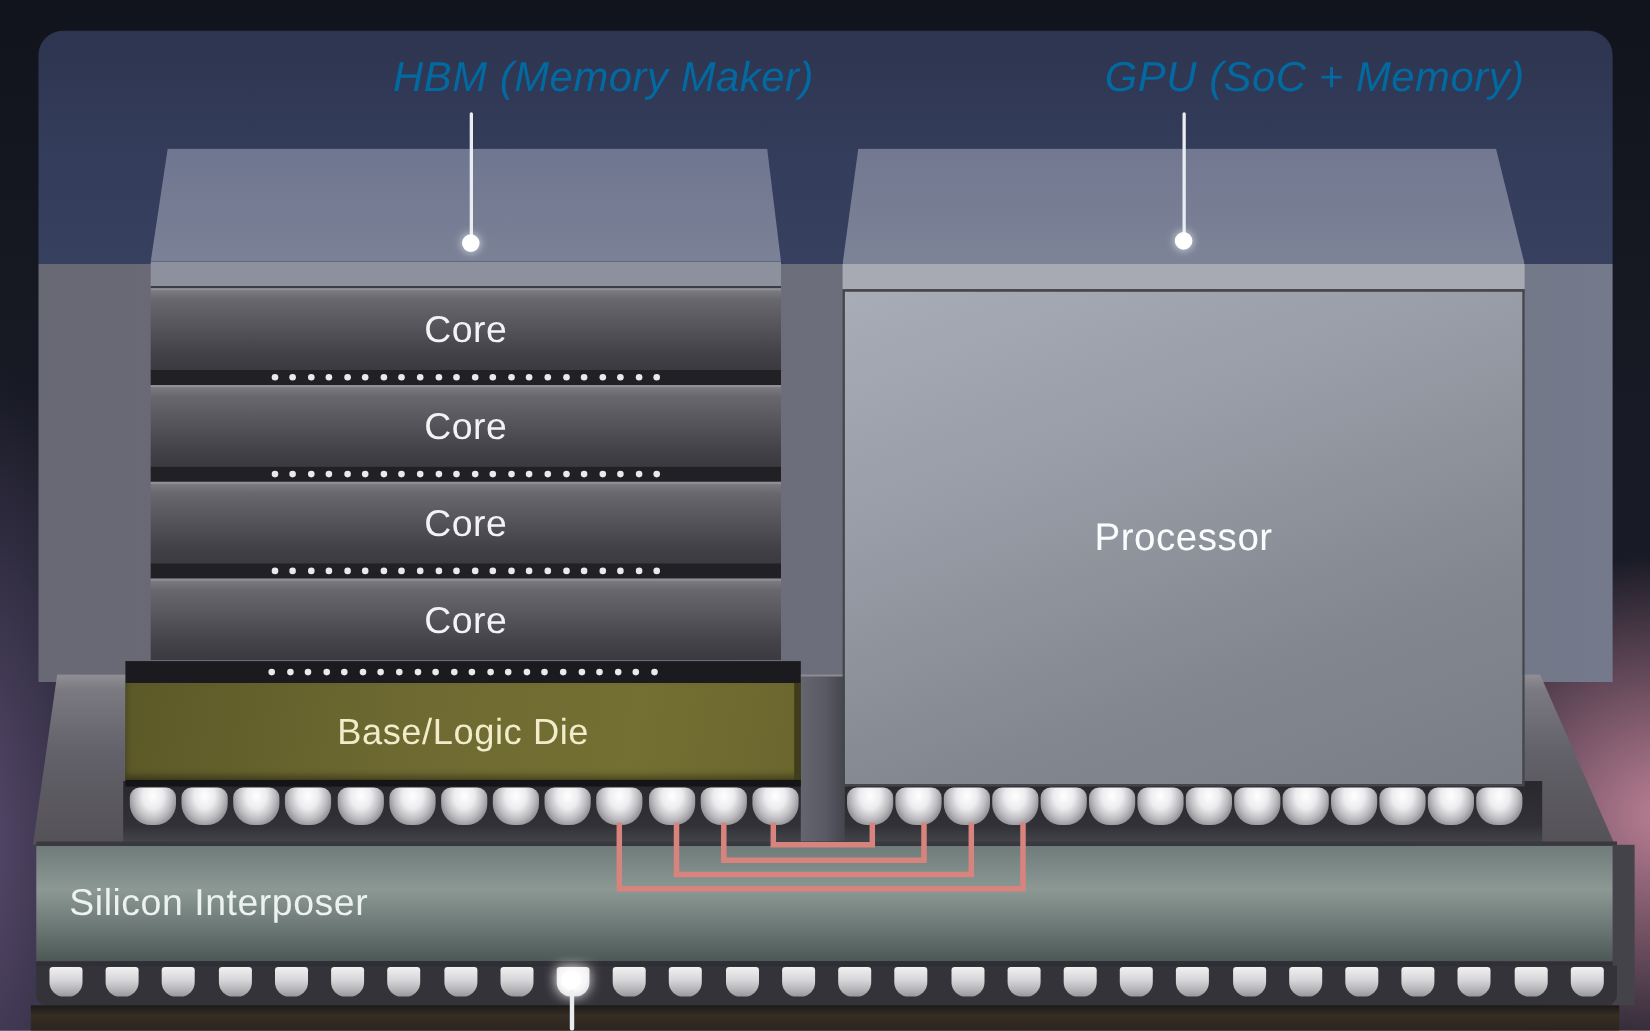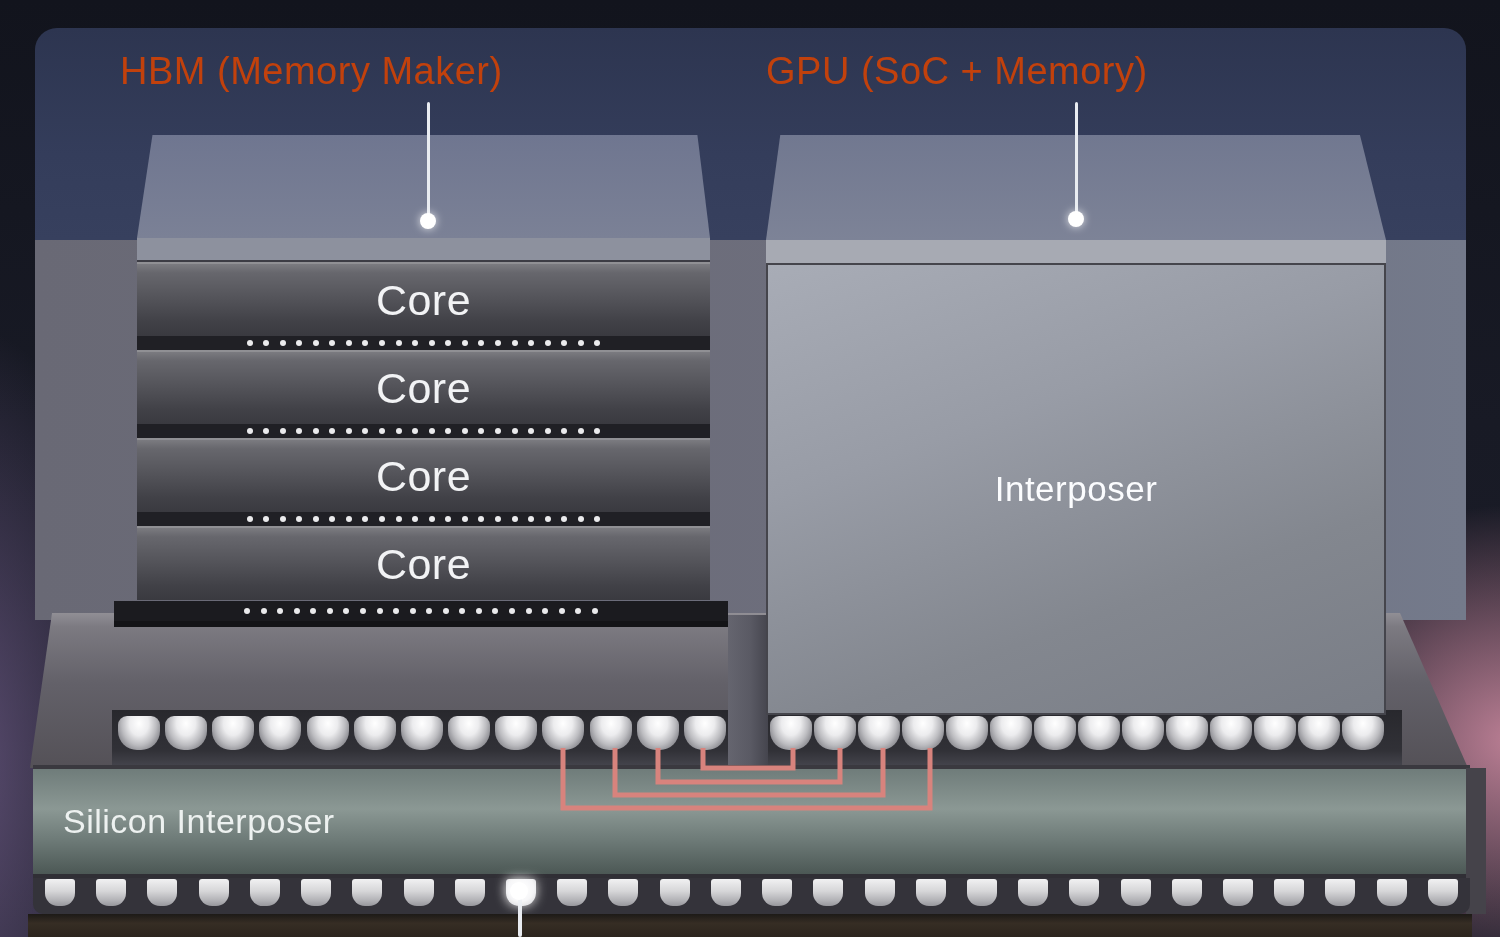--- a/index.html
+++ b/index.html
@@ -29,21 +29,21 @@
     background:linear-gradient(90deg,#65656f 0%,#5a5a64 55%,#45454e 100%);}
 
   
   .hbm-top{left:137px;top:135px;width:573px;height:103px;
     clip-path:polygon(2.7% 0,97.8% 0,100% 100%,0 100%);
     background:linear-gradient(180deg,#6f7690 0%,#7b8196 100%);}
   .hbm-stack{left:137px;top:238px;width:573px;}
   .hbm-bevel{height:22px;border-bottom:2px solid #3c3c44;background:#8d919e;}
   .core{height:72px;border-top:2px solid #909094;display:flex;align-items:center;justify-content:center;
     background:linear-gradient(180deg,#7b7b80 0%,#67676d 12%,#55555b 45%,#414147 80%,#3a3a40 100%);
-    color:#f2f3f5;font-size:43px;font-weight:500;letter-spacing:.5px;}
+    color:#f2f3f5;font-size:34px;font-weight:500;letter-spacing:.5px;}
   .core-gap{height:14px;background:#202025;display:flex;align-items:center;}
   .dots{width:354px;margin:0 auto;display:flex;justify-content:space-between;align-items:center;}
   .dot{width:6px;height:6px;border-radius:50%;background:#eaeaec;}
 
   
   .base-die{left:114px;top:601px;width:614px;height:114px;}
   .base-cap{height:20px;background:#1b1b1f;display:flex;align-items:center;}
   .base-body{height:88px;display:flex;align-items:center;justify-content:center;
     background:linear-gradient(100deg,#5c5928 0%,#6d6931 40%,#747033 75%,#6a662e 100%);
     box-shadow:inset -6px 0 0 #3f3d1c, inset 0 -4px 6px rgba(0,0,0,.35);
@@ -82,21 +82,21 @@
     border-radius:0 0 10px 10px;display:flex;justify-content:space-between;
     padding:0 12px;box-sizing:border-box;}
   .bbump{width:30px;height:27px;margin-top:1px;border-radius:3px 3px 13px 13px;
     background:linear-gradient(180deg,#f1f1f2 0%,#d6d6d8 45%,#b1b1b5 80%,#97979c 100%);}
   .bbump.hl{background:radial-gradient(circle at 50% 35%,#ffffff 0%,#f4f4f6 55%,#cfcfd3 100%);
     box-shadow:0 0 12px rgba(255,255,255,.75);}
   .substrate{left:28px;top:914px;width:1444px;height:23px;
     background:linear-gradient(180deg,#1d1a17 0%,#362d24 40%,#2c251e 100%);}
 
   
-  .title{top:50px;width:620px;text-align:left;color:#c2410c;font-size:38px;font-weight:500;letter-spacing:.5px;}
+  .title{top:50px;width:620px;text-align:right;color:#0369a1;font-size:38px;font-weight:500;letter-spacing:.5px;font-style:italic;}
   .title-hbm{left:120px;}
   .title-gpu{left:766px;}
   .leader{width:3px;background:#e9ecf1;border-radius:2px;}
   .leader-hbm{left:427px;top:102px;height:114px;}
   .leader-gpu{left:1075px;top:102px;height:112px;}
   .leader-dot{width:16px;height:16px;border-radius:50%;background:#ffffff;
     box-shadow:0 0 9px rgba(255,255,255,.8);}
   .dot-hbm{left:420px;top:213px;}
   .dot-gpu{left:1068px;top:211px;}
   .leader-bottom{left:518px;top:891px;height:46px;width:4px;}
@@ -219,27 +219,30 @@
         <span class="dot"></span>
         <span class="dot"></span>
         <span class="dot"></span>
         <span class="dot"></span>
         <span class="dot"></span>
         <span class="dot"></span>
         <span class="dot"></span>
         <span class="dot"></span>
       </div>
   </div>
+  <div class="base-body">
+    <span>Base/Logic Die</span>
+  </div>
   <div class="base-bottom"></div>
 </div>
 
 <div class="abs gpu-top"></div>
 <div class="abs gpu-bevel"></div>
 <div class="abs processor">
-  <span>Interposer</span>
+  <span>Processor</span>
 </div>
 
 <div class="abs bump-row bump-row-hbm">
     <div class="bump"></div>
     <div class="bump"></div>
     <div class="bump"></div>
     <div class="bump"></div>
     <div class="bump"></div>
     <div class="bump"></div>
     <div class="bump"></div>

